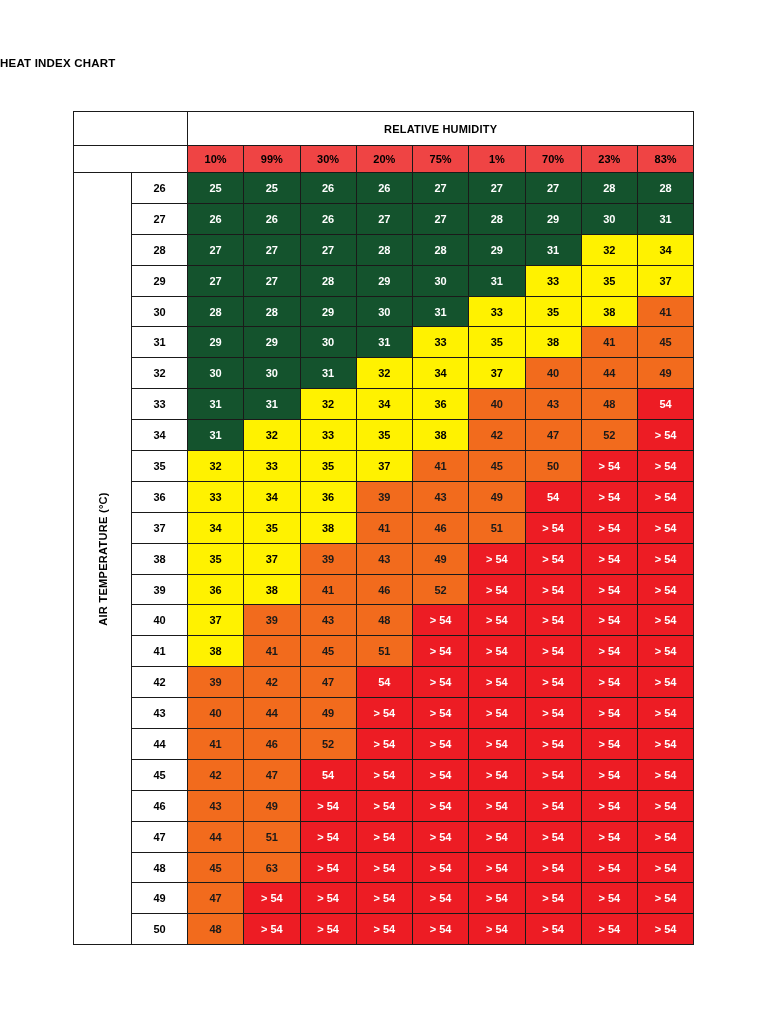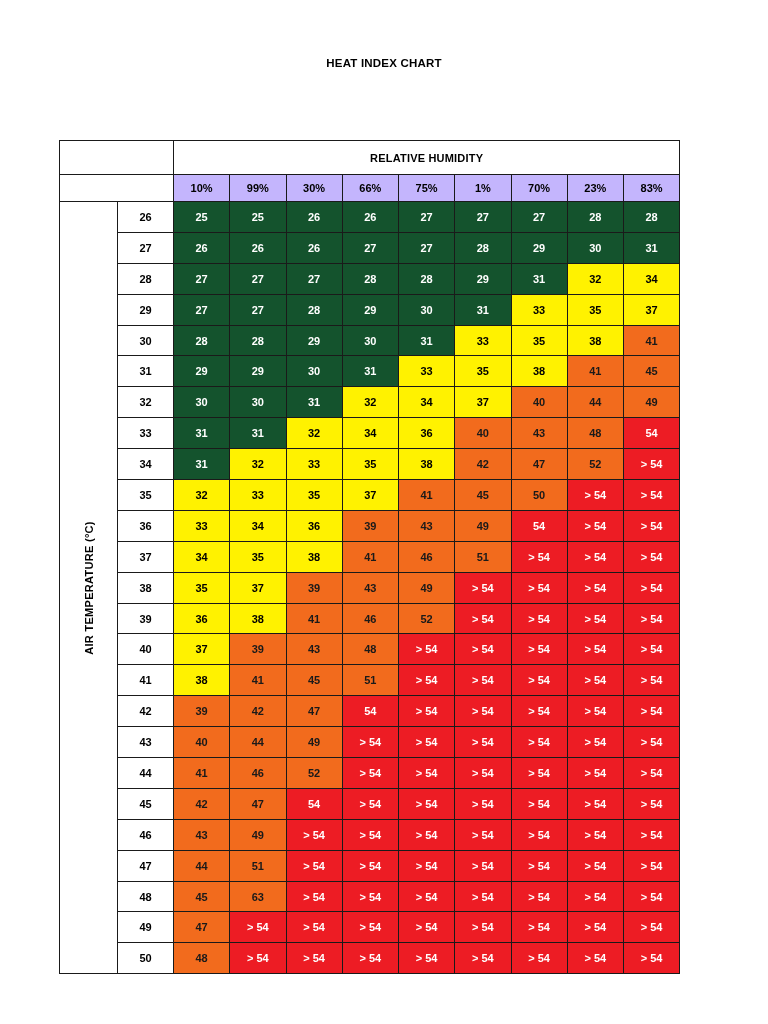--- a/index.html
+++ b/index.html
@@ -14,33 +14,31 @@
     color: #000000;
     position: relative;
     overflow: hidden;
   }
 
   #chart-title {
     position: absolute;
     top: 57px;
     left: 0;
     width: 768px;
-    text-align: center;
     font-size: 11.5px;
     font-weight: bold;
     letter-spacing: 0.2px;
   }
 
   #chart-wrap {
     position: absolute;
-    left: 59px;
+    left: 73px;
     top: 111px;
     width: 496px;
     height: 809px;
-    margin-top: 29px;
   }
 
   table.heat {
     border-collapse: collapse;
     table-layout: fixed;
     width: 620px;
     height: 809px;
     border: 1.5px solid #1a1a1a;
   }
   table.heat td, table.heat th {
@@ -59,21 +57,21 @@
   
   td.corner-blank { background: #ffffff; border-right: 1.5px solid #1a1a1a; }
   td.rh-title {
     background: #ffffff;
     font-size: 11.5px;
     font-weight: bold;
     letter-spacing: 0.2px;
     height: 33px;
   }
   td.rh-tick {
-    background: #c4b5fd;
+    background: #ef4444;
     font-size: 10.5px;
     font-weight: normal;
     height: 26px;
   }
 
   
   td.axis-label {
     background: #ffffff;
     border-top: 1.5px solid #1a1a1a;
     border-right: 1.5px solid #1a1a1a;
@@ -126,21 +124,21 @@
     <tbody id="table-body">
         <tr>
           <td class="corner-blank" colspan="2"></td>
           <td class="rh-title" colspan="9">RELATIVE HUMIDITY</td>
         </tr>
         <tr>
           <td class="corner-blank" colspan="2"></td>
           <td class="rh-tick">10%</td>
           <td class="rh-tick">99%</td>
           <td class="rh-tick">30%</td>
-          <td class="rh-tick">66%</td>
+          <td class="rh-tick">20%</td>
           <td class="rh-tick">75%</td>
           <td class="rh-tick">1%</td>
           <td class="rh-tick">70%</td>
           <td class="rh-tick">23%</td>
           <td class="rh-tick">83%</td>
         </tr>
         <tr>
           <td class="axis-label" rowspan="25">
             <span class="vtext">AIR TEMPERATURE (°C)</span>
           </td>

